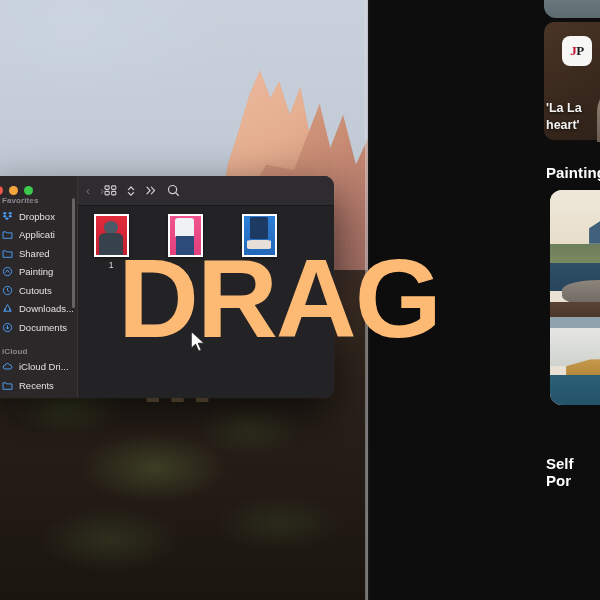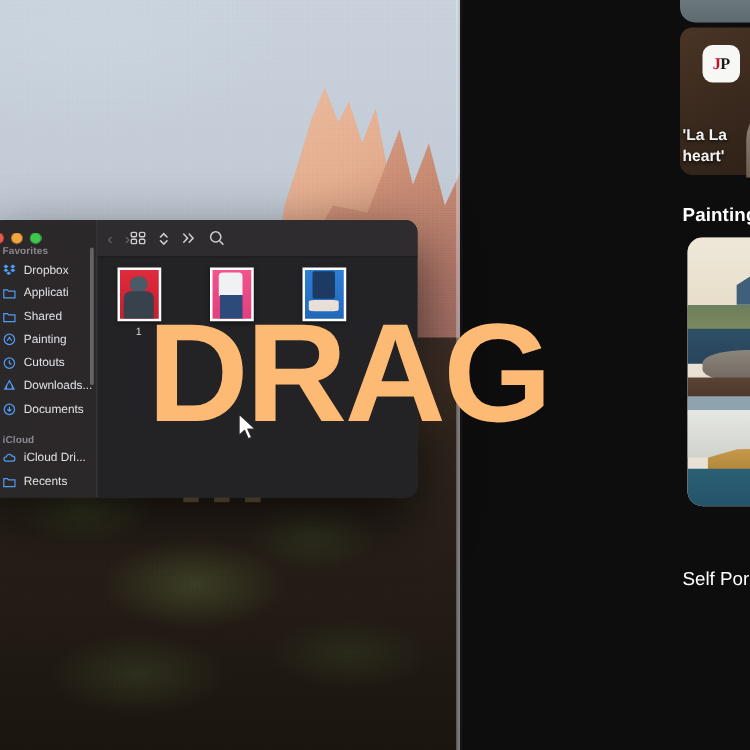--- a/index.html
+++ b/index.html
@@ -134,21 +134,21 @@
   .art-sea1 { position:absolute; left:0; top:34%; width:100%; height:13%; background:linear-gradient(#2e4f66,#27455c); }
   .art-rock { position:absolute; left:10%; top:42%; width:80%; height:12%; border-radius:40%; background:linear-gradient(#8c857c,#6d6760); }
   .art-band { position:absolute; left:0; top:52%; width:100%; height:8%; background:linear-gradient(#5b4334,#4a3629); }
   .art-sea2 { position:absolute; left:0; top:59%; width:100%; height:7%; background:#8fa3ae; }
   .art-white { position:absolute; left:0; top:64%; width:100%; height:18%; background:linear-gradient(#e6e7e2,#cfd2cd); }
   .art-sand { position:absolute; left:14%; top:78%; width:86%; height:10%; background:linear-gradient(#c79a4e,#b08437); clip-path:polygon(0 40%,24% 8%,100% 0,100% 100%,0 100%); }
   .art-water { position:absolute; left:0; top:86%; width:100%; height:14%; background:linear-gradient(#2b6074,#24536a); }
 
   .art-caption {
     position:absolute; left:8px; top:455px;
-    color:#ffffff; font-size:15px; font-weight:normal;
+    color:#ffffff; font-size:15px; font-weight:bold;
   }
 
   
   #finder {
     position:absolute; left:-8px; top:176px; width:342px; height:222px;
     border-radius:10px; overflow:hidden;
     background:#2b2a2c;
     box-shadow:0 18px 46px rgba(0,0,0,.65), 0 0 0 .5px rgba(255,255,255,.08);
   }
   .finder-sidebar {

